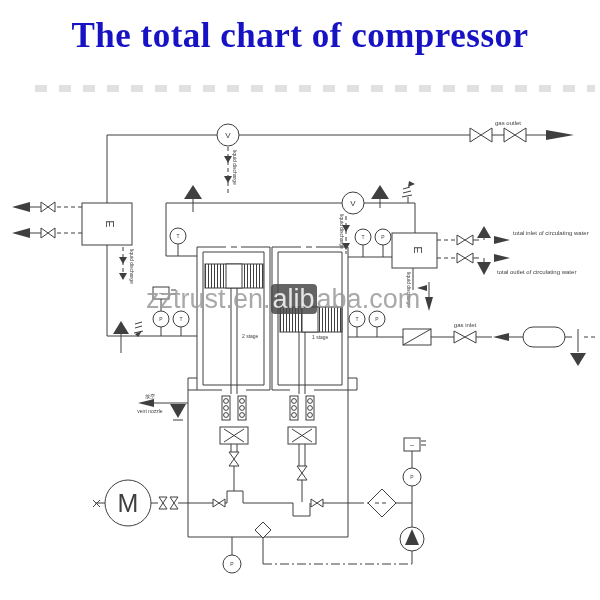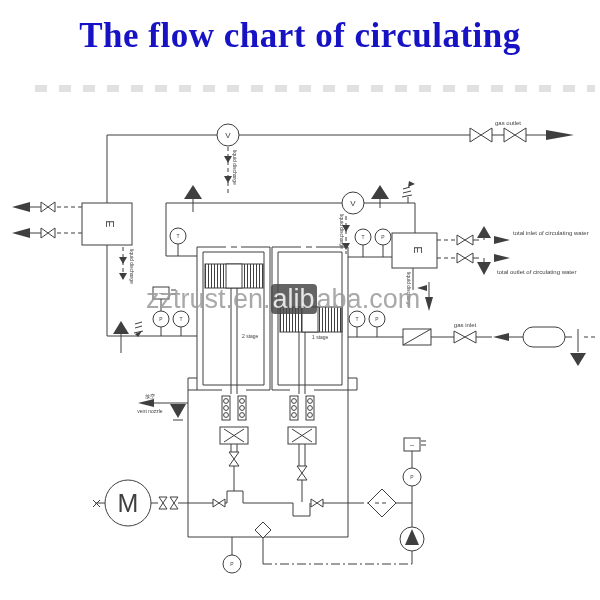--- a/index.html
+++ b/index.html
@@ -22,21 +22,21 @@
   .wht{fill:#ffffff;stroke:#3f3f3f;stroke-width:1;}
   .tiny{font-size:5px;}
   .lbl{font-size:6px;}
   .glt{font-size:5px;text-anchor:middle;}
 </style>
 </head>
 <body>
 
 <div id="stage">
 
-  <div id="title">The flow chart of circulating</div>
+  <div id="title">The total chart of compressor</div>
   <div id="faint-band"></div>
 
   <svg width="600" height="600" viewBox="0 0 600 600">
     <defs>
       <pattern id="hat" width="3" height="8" patternUnits="userSpaceOnUse">
         <path d="M1.5,0 V8" stroke="#3f3f3f" stroke-width="1"></path>
       </pattern>
     </defs>
 
     <g>

